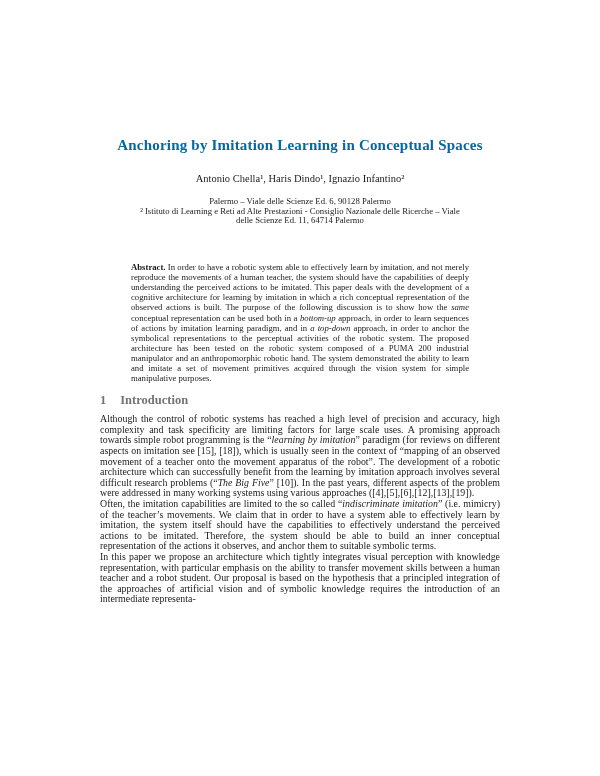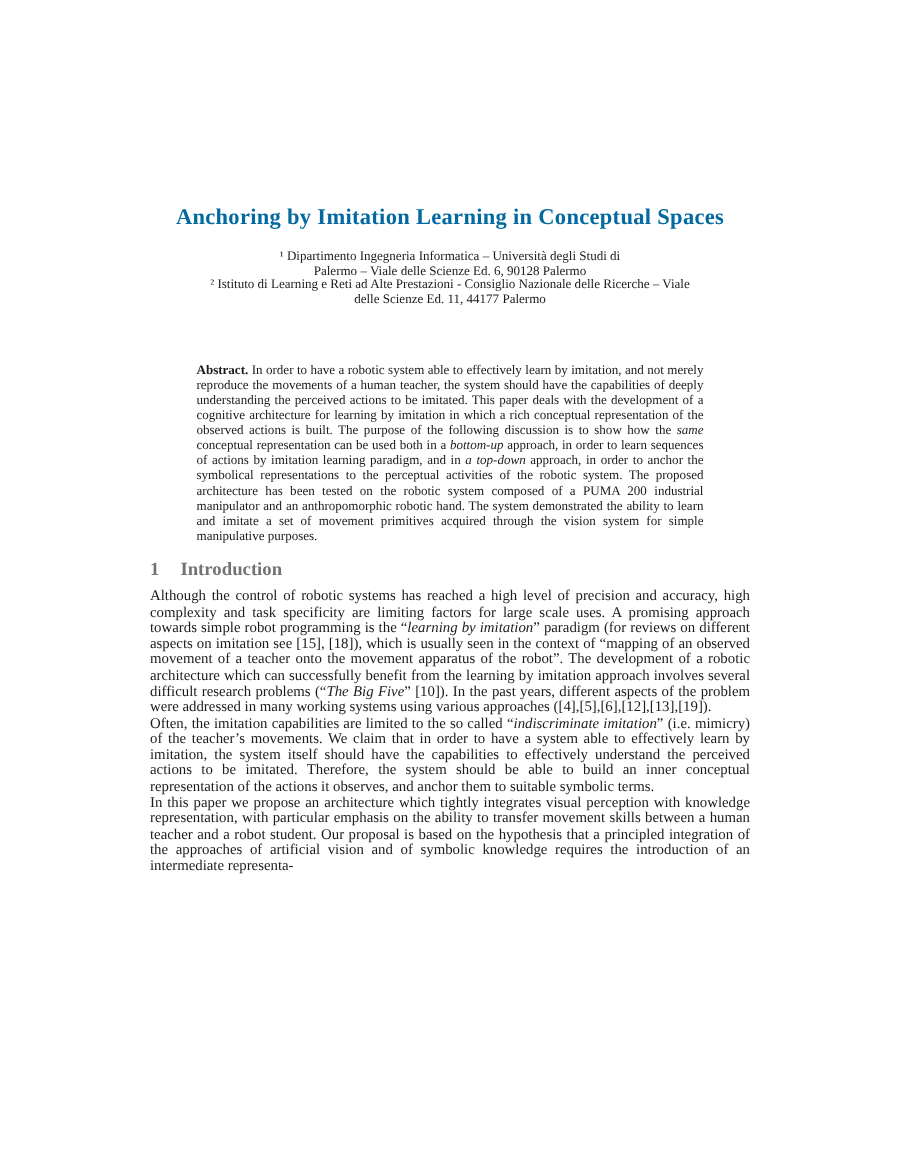--- a/index.html
+++ b/index.html
@@ -27,26 +27,26 @@
   .para{margin:0;font-size:9.9px;line-height:10.6px;text-align:justify;}
   i{font-style:italic;}
 </style>
 </head>
 <body>
 
 <div class="page">
 
   <h1 class="title">Anchoring by Imitation Learning in Conceptual Spaces</h1>
 
+  <div class="authors">Antonio Chella¹, Haris Dindo¹, Ignazio Infantino²</div>
 
   <div class="affiliations">
-    <div class="aff-line">¹ Dipartimento Ingegneria Informatica – Università degli Studi di</div>
     <div class="aff-line">Palermo – Viale delle Scienze Ed. 6, 90128 Palermo</div>
     <div class="aff-line">² Istituto di Learning e Reti ad Alte Prestazioni - Consiglio Nazionale delle Ricerche – Viale</div>
-    <div class="aff-line">delle Scienze Ed. 11, 44177 Palermo</div>
+    <div class="aff-line">delle Scienze Ed. 11, 64714 Palermo</div>
   </div>
 
   <p class="abstract"><span class="label">Abstract.</span> <span>In order to have a robotic system able to effectively learn by imitation, and not merely reproduce the movements of a human teacher, the system should have the capabilities of deeply understanding the perceived actions to be imitated. This paper deals with the development of a cognitive architecture for learning by imitation in which a rich conceptual representation of the observed actions is built. The purpose of the following discussion is to show how the </span><i>same</i><span> conceptual representation can be used both in a </span><i>bottom-up</i><span> approach, in order to learn sequences of actions by imitation learning paradigm, and in </span><i>a top-down</i><span> approach, in order to anchor the symbolical representations to the perceptual activities of the robotic system. The proposed architecture has been tested on the robotic system composed of a PUMA 200 industrial manipulator and an anthropomorphic robotic hand. The system demonstrated the ability to learn and imitate a set of movement primitives acquired through the vision system for simple manipulative purposes.</span></p>
 
   <h2 class="section-heading"><span class="num">1</span><span>Introduction</span></h2>
 
   <p class="para"><span>Although the control of robotic systems has reached a high level of precision and accuracy, high complexity and task specificity are limiting factors for large scale uses. A promising approach towards simple robot programming is the “</span><i>learning by imitation</i><span>” paradigm (for reviews on different aspects on imitation see [15], [18]), which is usually seen in the context of “mapping of an observed movement of a teacher onto the movement apparatus of the robot”. The development of a robotic architecture which can successfully benefit from the learning by imitation approach involves several difficult research problems (“</span><i>The Big Five</i><span>” [10]). In the past years, different aspects of the problem were addressed in many working systems using various approaches ([4],[5],[6],[12],[13],[19]).</span></p>
 
   <p class="para"><span>Often, the imitation capabilities are limited to the so called “</span><i>indiscriminate imitation</i><span>” (i.e. mimicry) of the teacher’s movements. We claim that in order to have a system able to effectively learn by imitation, the system itself should have the capabilities to effectively understand the perceived actions to be imitated. Therefore, the system should be able to build an inner conceptual representation of the actions it observes, and anchor them to suitable symbolic terms.</span></p>
 

